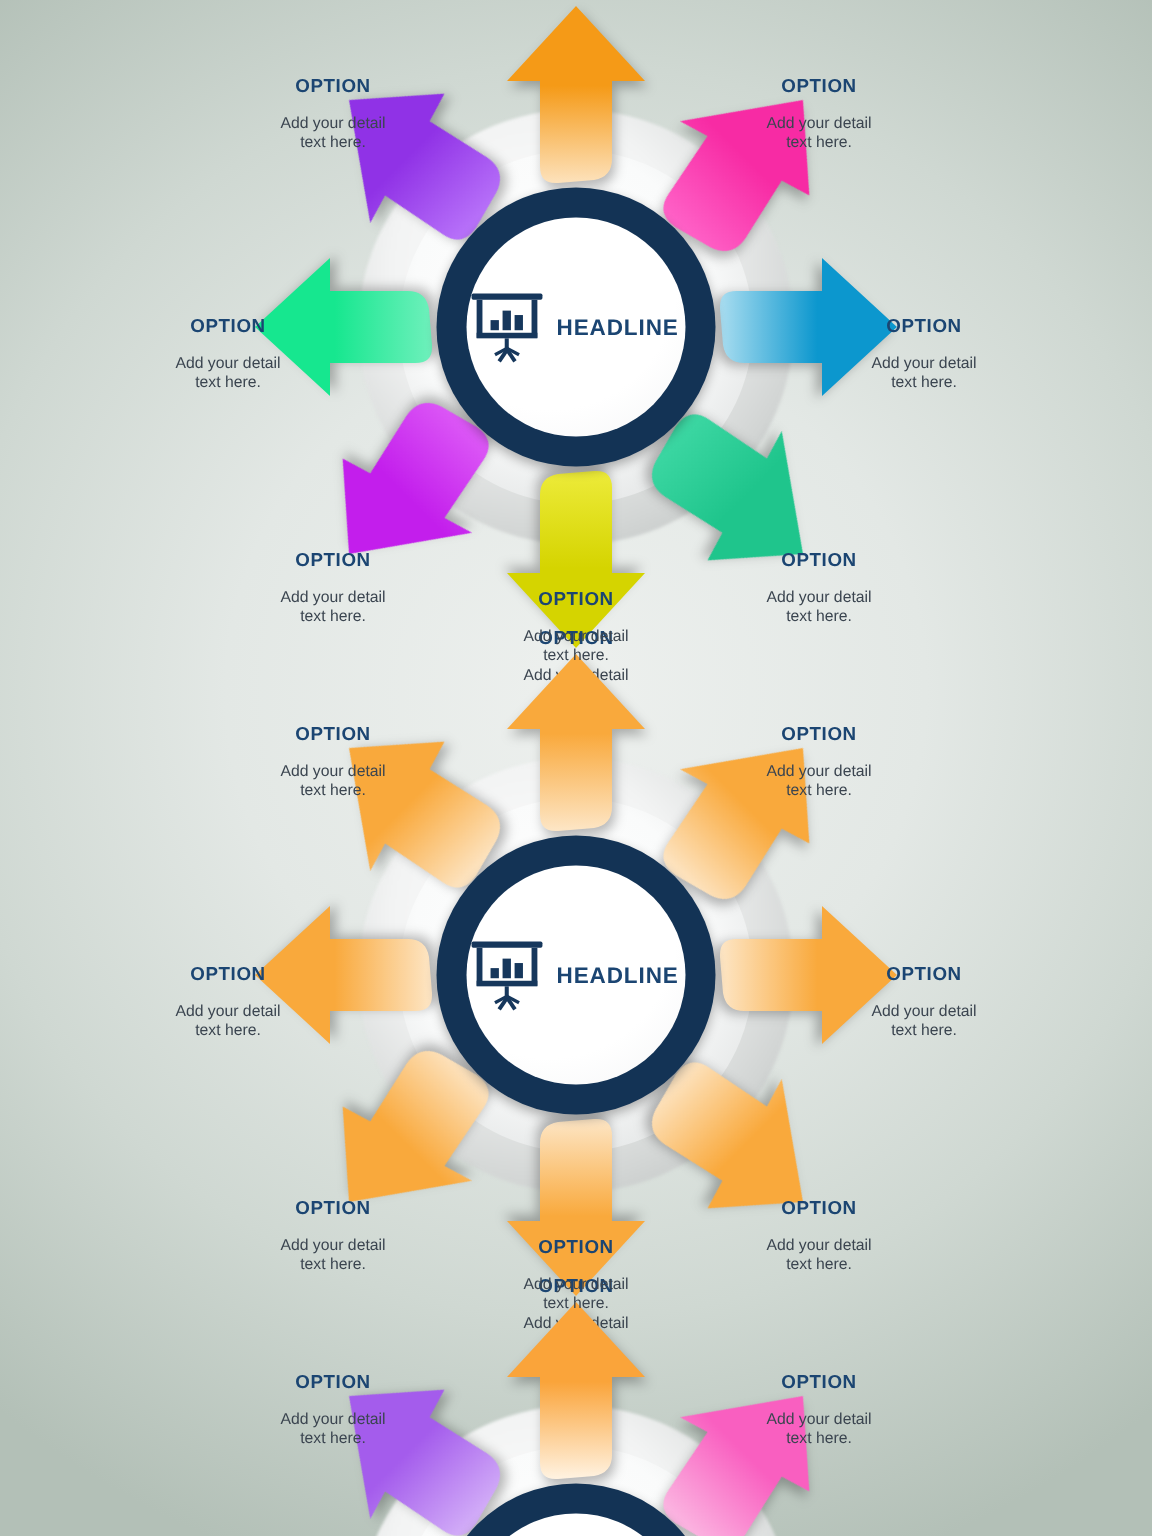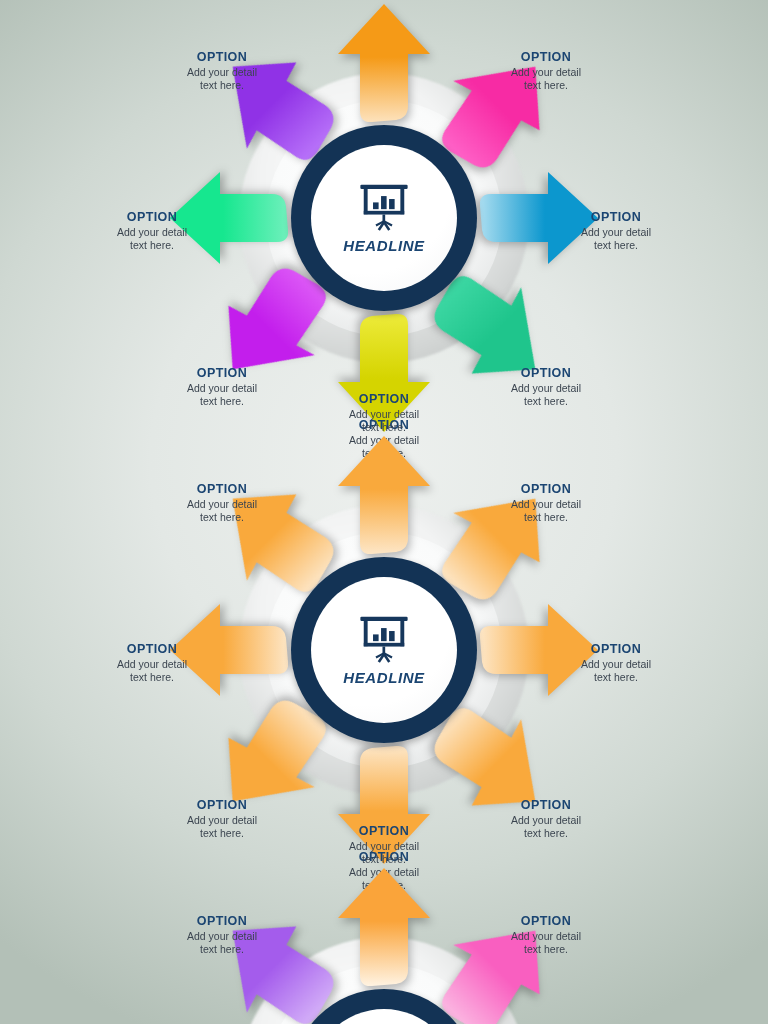--- a/index.html
+++ b/index.html
@@ -37,39 +37,38 @@
     position:absolute; left:50%; top:50%; width:186px; height:186px;
     transform:translate(-50%,-50%); border-radius:50%;
     background:#133355;
     box-shadow:0 3px 7px rgba(0,0,0,.30);
   }
   
   .core {
     position:absolute; left:50%; top:50%; width:146px; height:146px;
     transform:translate(-50%,-50%); border-radius:50%;
     background:radial-gradient(circle at 38% 30%, #ffffff 0%, #ffffff 62%, #f4f5f6 100%);
-    display:flex; flex-direction:column; align-items:center; justify-content:center;
+    display:flex; flex-direction:row; align-items:center; justify-content:flex-start;
     gap:6px;
-    font-style:italic;
   }
   .core-icon { width:54px; height:48px; display:block; }
   .core-title {
     font-size:15px; font-weight:bold; color:#1b4572; letter-spacing:.6px;
   }
 
   
   .arrow { position:absolute; left:50%; top:50%; width:132px; height:132px;
            margin-left:-66px; margin-top:-66px; }
   .arrow svg { width:100%; height:100%; overflow:visible;
                filter:drop-shadow(2px 4px 4px rgba(0,0,0,.28)); }
 
   
   .label { position:absolute; width:150px; text-align:center; }
   .label .ttl { font-size:12.5px; font-weight:bold; color:#1b4572; letter-spacing:.4px; }
-  .label .sub { font-size:10.5px; color:#3b4550; line-height:1.22; margin-top:2px; }
+  .label .sub { font-size:10.5px; color:#3b4550; line-height:1.22; margin-top:12px; }
 </style>
 </head>
 <body>
 
 <div class="stage">
     <div class="diagram" style="top: -102px; height: 640px;">
       <div class="wheel">
         <div class="halo"></div>
         <div class="halo2"></div>
         <div class="arrow" style="transform: rotate(0deg) translateY(-150px); transform-origin: 66px 66px;"><svg viewBox="0 0 132 132">

